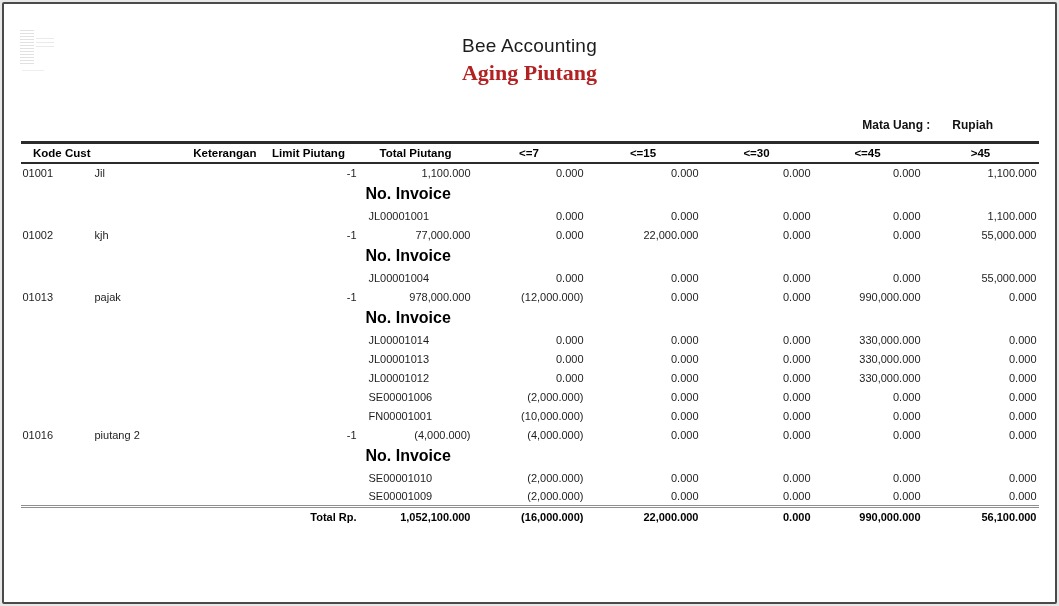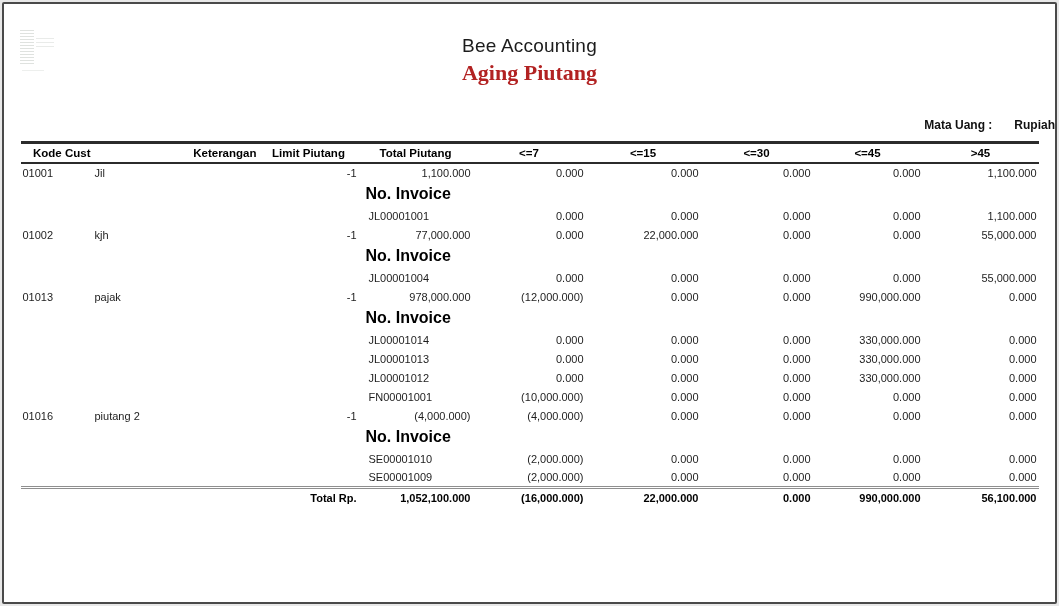--- a/index.html
+++ b/index.html
@@ -32,20 +32,21 @@
   .report-title {
     margin-top: 3px;
     font-family: "Liberation Serif", serif;
     font-weight: bold;
     font-size: 22px;
     color: #b22222;
   }
   .currency-line {
     margin-top: 32px;
     text-align: right;
+    padding-right: 62px;
     font-weight: bold;
     font-size: 12px;
     color: #111;
   }
   .currency-line .val { margin-left: 22px; }
   table.report {
     margin: 9px auto 0 auto;
     width: 1018px;
     border-collapse: collapse;
     table-layout: fixed;
@@ -225,20 +226,29 @@
           <td class="l" colspan="2"></td>
           <td class="inv-no" colspan="2">JL00001012</td>
           <td class="r">0.000</td>
           <td class="r">0.000</td>
           <td class="r">0.000</td>
           <td class="r">330,000.000</td>
           <td class="r">0.000</td>
         </tr>
         <tr>
           <td class="l" colspan="2"></td>
+          <td class="inv-no" colspan="2">SE00001006</td>
+          <td class="r">(2,000.000)</td>
+          <td class="r">0.000</td>
+          <td class="r">0.000</td>
+          <td class="r">0.000</td>
+          <td class="r">0.000</td>
+        </tr>
+        <tr>
+          <td class="l" colspan="2"></td>
           <td class="inv-no" colspan="2">FN00001001</td>
           <td class="r">(10,000.000)</td>
           <td class="r">0.000</td>
           <td class="r">0.000</td>
           <td class="r">0.000</td>
           <td class="r">0.000</td>
         </tr>
         <tr>
           <td class="l">01016</td>
           <td class="l">piutang 2</td>

